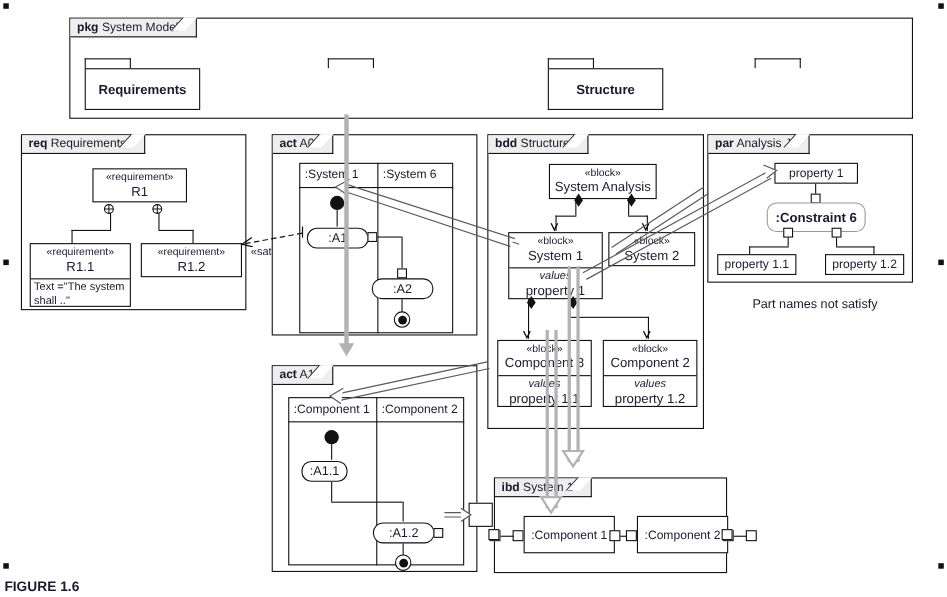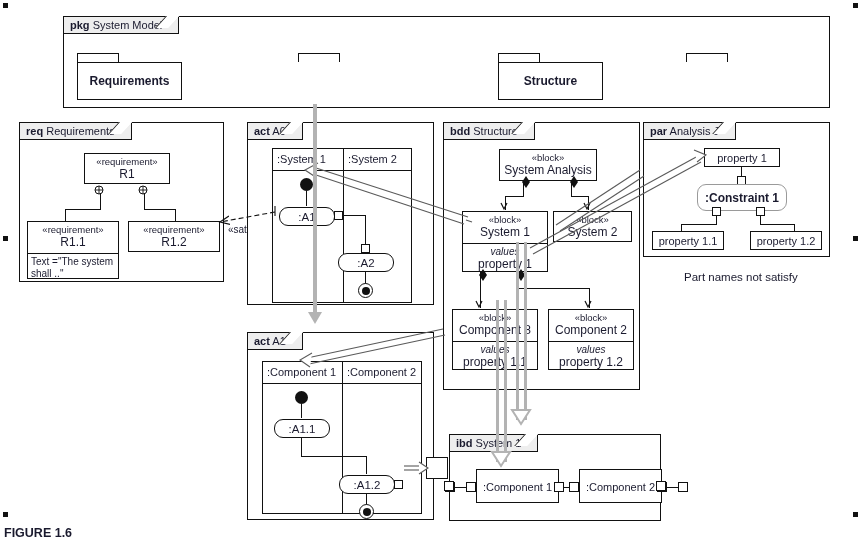--- a/index.html
+++ b/index.html
@@ -134,21 +134,21 @@
   <div class="ftab">
     <b>act</b>
     <span>A0</span>
     <i class="cut"></i>
   </div>
 
   <div class="box" style="left:24px;top:25px;width:140px;height:155px;background:transparent;"></div>
   <div class="laneh" style="left:24px;top:47px;width:140px;"></div>
   <div class="lane" style="left:95px;top:25px;height:155px;"></div>
   <span class="lbl" style="left:29px;top:30px;font-size:11px;">:System 1</span>
-  <span class="lbl" style="left:100px;top:30px;font-size:11px;">:System 2</span>
+  <span class="lbl" style="left:100px;top:30px;font-size:11px;">:System 6</span>
 
   <div class="initial" style="left:52px;top:55px;width:13px;height:13px;"></div>
   <div class="ln lnv" style="left:58px;top:68px;height:15px;"></div>
 
   <div class="act" style="left:31px;top:84px;width:56px;height:19px;line-height:19px;">
     <span>:A1</span>
   </div>
   <div class="pin" style="left:86px;top:88px;width:9px;height:9px;"></div>
 
   <div class="ln lnh" style="left:95px;top:92px;width:22px;"></div>
@@ -173,21 +173,21 @@
 
   <div class="box" style="left:14px;top:28px;width:160px;height:153px;background:transparent;"></div>
   <div class="laneh" style="left:14px;top:50px;width:160px;"></div>
   <div class="lane" style="left:94px;top:28px;height:153px;"></div>
   <span class="lbl" style="left:19px;top:33px;font-size:11px;">:Component 1</span>
   <span class="lbl" style="left:99px;top:33px;font-size:11px;">:Component 2</span>
 
   <div class="initial" style="left:47px;top:58px;width:13px;height:13px;"></div>
   <div class="ln lnv" style="left:53px;top:71px;height:14px;"></div>
 
-  <div class="act" style="left:26px;top:86px;width:56px;height:19px;line-height:19px;">
+  <div class="act" style="left:26px;top:86px;width:42px;height:19px;line-height:19px;">
     <span>:A1.1</span>
   </div>
 
   <div class="ln lnv" style="left:53px;top:105px;height:18px;"></div>
   <div class="ln lnh" style="left:53px;top:123px;width:65px;"></div>
   <div class="ln lnv" style="left:118px;top:123px;height:18px;"></div>
 
   <div class="act" style="left:91px;top:142px;width:56px;height:19px;line-height:19px;">
     <span>:A1.2</span>
   </div>
@@ -266,21 +266,21 @@
   </div>
 
   <div class="box" style="left:60px;top:25px;width:76px;height:19px;line-height:19px;">
     <span>property 1</span>
   </div>
 
   <div class="ln lnv" style="left:97px;top:44px;height:10px;"></div>
   <div class="pin" style="left:93px;top:53px;width:9px;height:9px;"></div>
 
   <div class="act" style="left:53px;top:61px;width:90px;height:27px;line-height:27px;font-weight:bold;font-size:12px;border-color:#9a9a9a;">
-    <span>:Constraint 1</span>
+    <span>:Constraint 6</span>
   </div>
   <div class="pin" style="left:68px;top:84px;width:9px;height:9px;"></div>
   <div class="pin" style="left:112px;top:84px;width:9px;height:9px;"></div>
 
   <div class="ln lnv" style="left:72px;top:93px;height:8px;"></div>
   <div class="ln lnh" style="left:37px;top:101px;width:36px;"></div>
   <div class="ln lnv" style="left:37px;top:101px;height:7px;"></div>
   <div class="ln lnv" style="left:116px;top:93px;height:8px;"></div>
   <div class="ln lnh" style="left:116px;top:101px;width:35px;"></div>
   <div class="ln lnv" style="left:150px;top:101px;height:7px;"></div>

